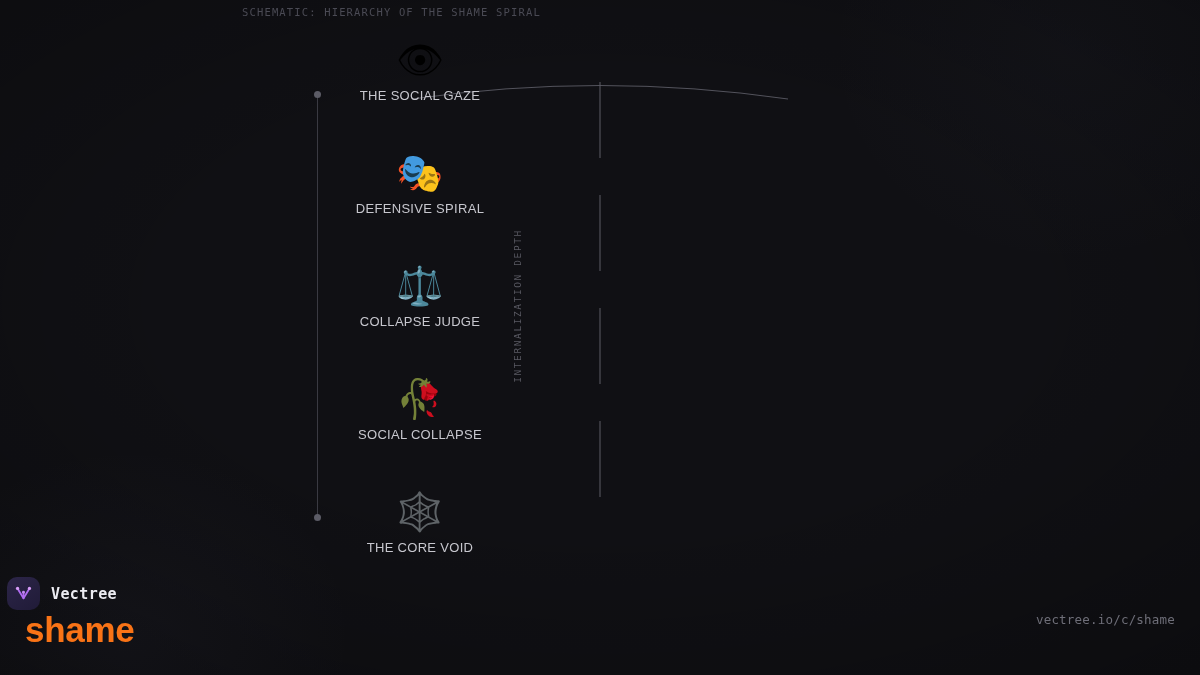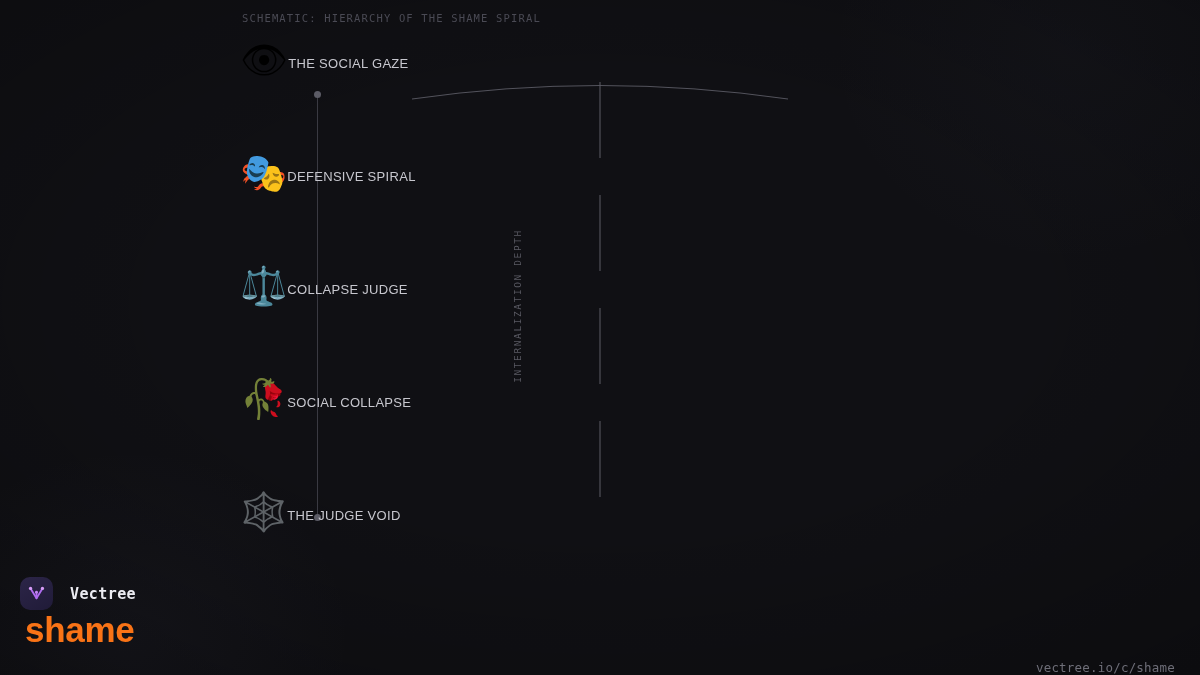--- a/index.html
+++ b/index.html
@@ -40,21 +40,21 @@
     position: absolute;
     inset: 0;
     background: radial-gradient(ellipse 85% 80% at 50% 45%, rgba(0,0,0,0) 40%, rgba(0,0,0,0.30) 100%);
     pointer-events: none;
   }
 
   
   .schematic-caption {
     position: absolute;
     left: 242px;
-    top: 12px;
+    top: 6px;
     font-family: "DejaVu Sans Mono", "Liberation Mono", monospace;
     font-size: 10.5px;
     letter-spacing: 1.15px;
     color: #4a4a54;
     white-space: nowrap;
   }
 
   
   .axis {
     position: absolute;
@@ -110,21 +110,21 @@
     height: 675px;
     pointer-events: none;
   }
 
   
   .node {
     position: absolute;
     left: 600px;
     transform: translateX(-50%);
     display: flex;
-    flex-direction: row;
+    flex-direction: column;
     align-items: center;
     width: 360px;
     margin-left: -180px;
   }
   .node-icon {
     font-family: "DejaVu Sans", sans-serif;
     font-size: 38px;
     line-height: 44px;
     height: 44px;
     display: block;
@@ -136,25 +136,25 @@
     font-size: 13px;
     letter-spacing: 0.3px;
     color: #c7c7ce;
     text-align: center;
     white-space: nowrap;
   }
 
   
   .brand {
     position: absolute;
-    left: 20px;
+    left: 7px;
     top: 577px;
     display: flex;
     align-items: center;
-    gap: 17px;
+    gap: 11px;
   }
   .brand-mark {
     width: 33px;
     height: 33px;
     border-radius: 10px;
     background: linear-gradient(145deg, #2c2548, #201b38);
     display: flex;
     align-items: center;
     justify-content: center;
     flex: none;
@@ -171,21 +171,21 @@
     left: 25px;
     top: 610px;
     font-size: 35px;
     font-weight: bold;
     letter-spacing: -0.3px;
     color: #f97316;
   }
   .footer-url {
     position: absolute;
     right: 25px;
-    top: 660px;
+    top: 612px;
     font-family: "DejaVu Sans Mono", "Liberation Mono", monospace;
     font-size: 12.5px;
     letter-spacing: 0.2px;
     color: #6e6e78;
     white-space: nowrap;
   }
 </style>
 </head>
 <body>
 
@@ -225,21 +225,21 @@
   <span class="node-label">COLLAPSE JUDGE</span>
 </div>
 
 <div class="node" style="top:377px">
   <span class="node-icon">🥀</span>
   <span class="node-label">SOCIAL COLLAPSE</span>
 </div>
 
 <div class="node" style="top:490px">
   <span class="node-icon">🕸️</span>
-  <span class="node-label">THE JUDGE VOID</span>
+  <span class="node-label">THE CORE VOID</span>
 </div>
 
 <div class="brand">
   <div class="brand-mark">
     <svg width="21" height="21" viewBox="0 0 24 24" xmlns="http://www.w3.org/2000/svg">
       <path d="M5.2 6.2 L12 17.4 L18.8 6.2" fill="none" stroke="#b06cf0" stroke-width="2.1" stroke-linecap="round" stroke-linejoin="round"></path>
       <path d="M12 17.4 L12 11.4" fill="none" stroke="#b06cf0" stroke-width="2.1" stroke-linecap="round"></path>
       <circle cx="5.2" cy="6.2" r="1.9" fill="#d79cf8"></circle>
       <circle cx="18.8" cy="6.2" r="1.9" fill="#d79cf8"></circle>
       <circle cx="12" cy="10.6" r="1.7" fill="#c285f4"></circle>

